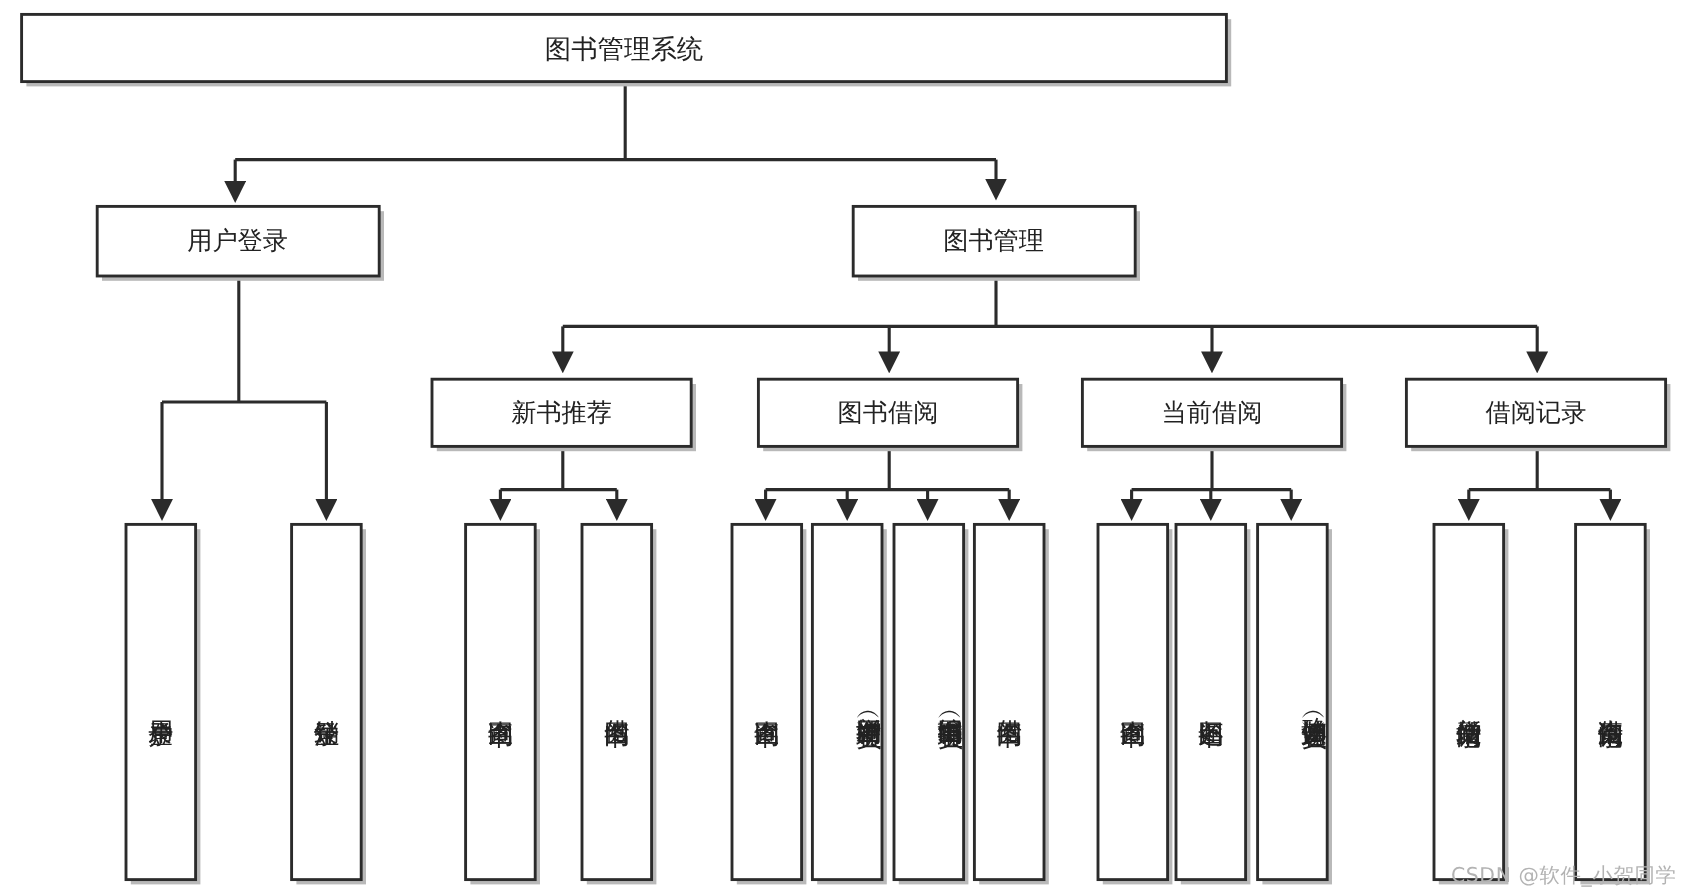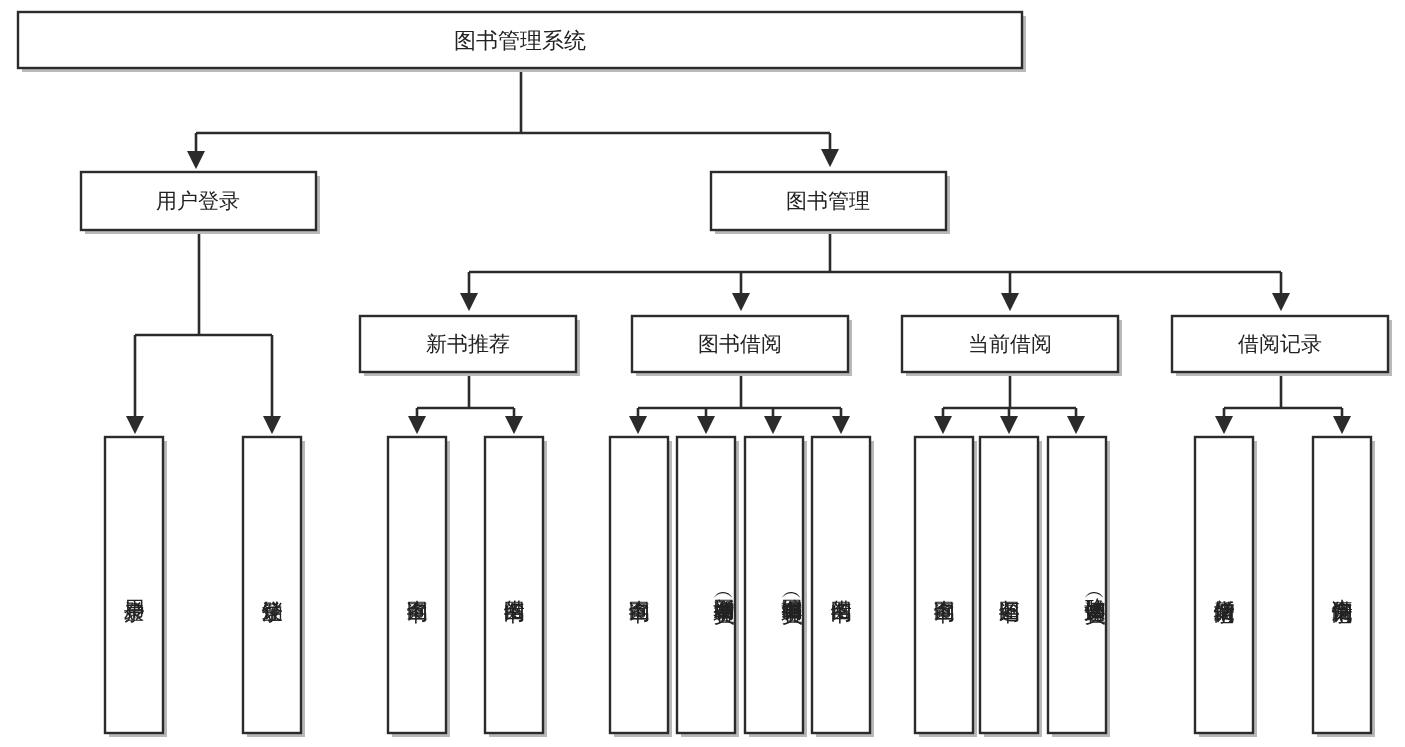--- a/index.html
+++ b/index.html
@@ -213,14 +213,15 @@
   <div class="vlabel" style="left:745px; top:437px; width:58px; height:296px; align-items:flex-start;">编辑图书（管理员）</div>
   <div class="vlabel" style="left:812px; top:437px; width:58px; height:296px;">借阅图书</div>
 
   <div class="vlabel" style="left:915px; top:437px; width:58px; height:296px;">查询图书</div>
   <div class="vlabel" style="left:980px; top:437px; width:58px; height:296px;">归还图书</div>
   <div class="vlabel" style="left:1048px; top:437px; width:58px; height:296px; align-items:flex-start;">确认归还（管理员）</div>
 
   <div class="vlabel" style="left:1195px; top:437px; width:58px; height:296px;">新增借阅记录</div>
   <div class="vlabel" style="left:1313px; top:437px; width:58px; height:296px;">查询借阅记录</div>
 
+  <div id="watermark">CSDN @软件_小贺同学</div>
 
 </div>
 
 </body></html>

